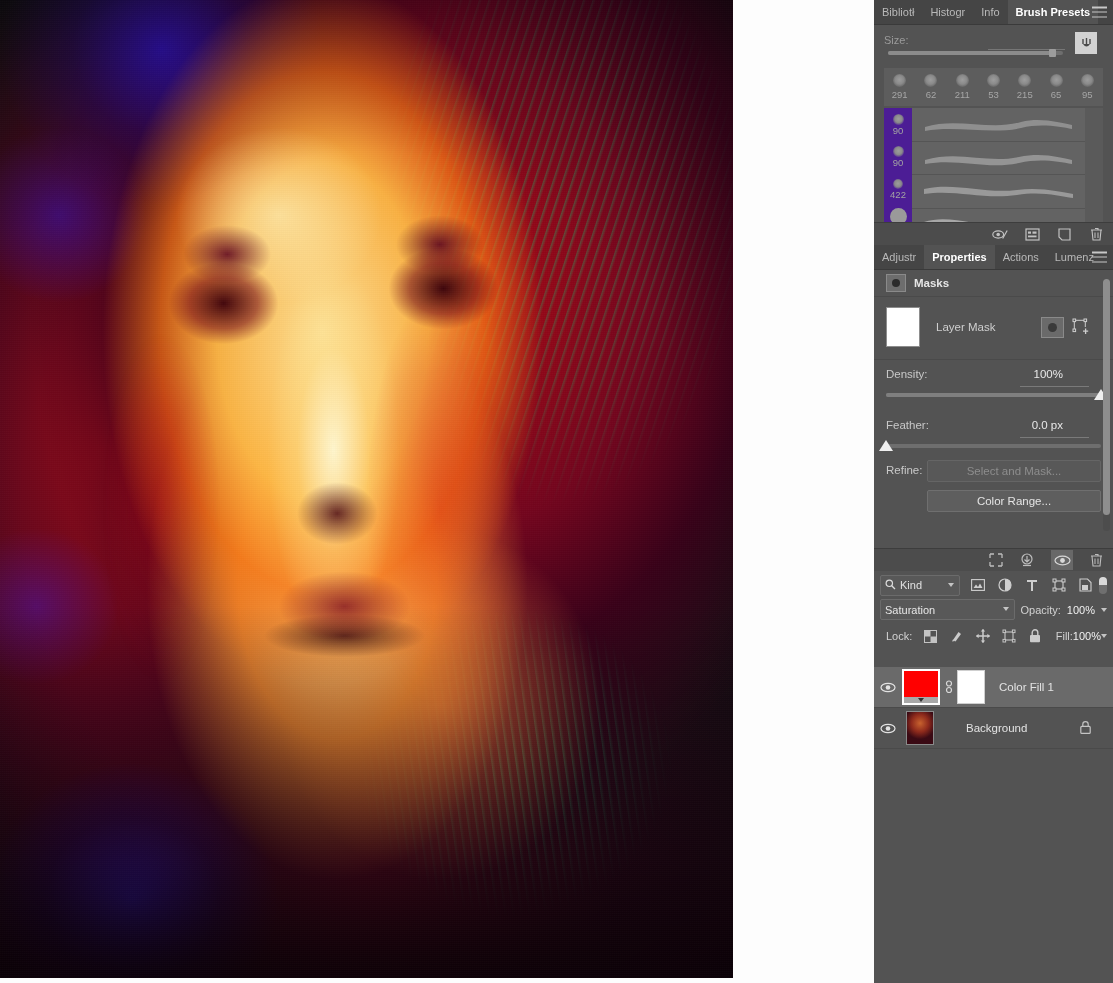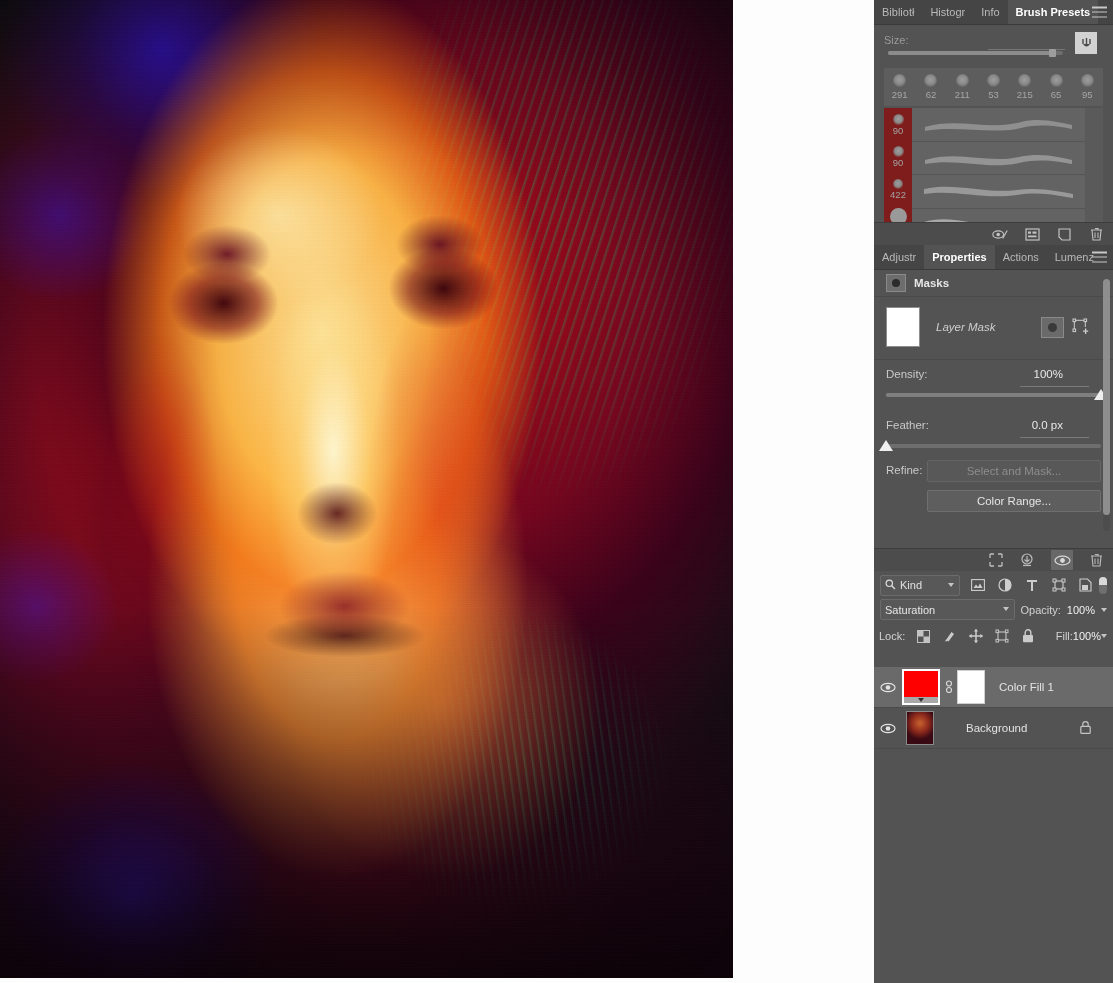--- a/index.html
+++ b/index.html
@@ -168,21 +168,21 @@
     align-items:center; justify-content:center;
   }
   .bdot { width:13px; height:13px; border-radius:50%;
     background: radial-gradient(circle at 50% 45%, #9d9d9d 0%, #8a8a8a 45%, rgba(120,120,120,0) 82%); }
   .bnum { font-size:9.5px; color:#a6a6a6; margin-top:2px; }
 
   .brush-list {
     position:absolute; left:10px; right:10px; top:108px; height:130px;
     background:#5a5a5a; display:flex;
   }
-  .blist-left { width:28px; background:#7f1d1d; }
+  .blist-left { width:28px; background:#4c1d95; }
   .blist-left .brow {
     height:32.5px; display:flex; flex-direction:column;
     align-items:center; justify-content:center;
   }
   .blist-left .bnum { font-size:9.5px; color:#a3a3a3; line-height:1; margin-top:1px; }
   .blist-right { flex:1; position:relative; background:#636363; }
   .brush-row {
     height:32.5px; border-bottom:1px solid #555;
     display:flex; align-items:center; justify-content:center;
     overflow:hidden;
@@ -216,21 +216,20 @@
     border:1px solid #8a8a8a;
   }
   .masks-icon .dot { width:8px; height:8px; border-radius:50%; background:#2b2b2b; }
   .masks-title { font-weight:bold; color:#e6e6e6; font-size:11.5px; }
 
   .mask-row {
     display:flex; align-items:center;
     padding:10px 12px 12px 12px;
     border-bottom:1px solid #4a4a4a;
     position:relative;
-    font-style:italic;
   }
   .mask-thumb { width:32px; height:38px; background:#fff; border:1px solid #8d8d8d; }
   .mask-name { margin-left:16px; color:#cfcfcf; font-size:11.5px; }
   .mask-btns { position:absolute; right:22px; display:flex; align-items:center; gap:7px; }
   .mask-btn-sel {
     width:21px; height:19px; background:#6a6a6a; border:1px solid #8a8a8a;
     display:flex; align-items:center; justify-content:center;
   }
   .mask-btn-sel .dot { width:9px; height:9px; border-radius:50%; background:#3a3a3a; }
 
@@ -311,21 +310,21 @@
   }
   .op-label { color:#d2d2d2; }
   .op-value { color:#f0f0f0; }
   .mini-caret {
     width:0; height:0; border-left:3.5px solid transparent;
     border-right:3.5px solid transparent; border-top:4px solid #c4c4c4;
   }
 
   .lock-row {
     display:flex; align-items:center; height:24px;
-    padding:4px 6px 0 5px; gap:11px; font-size:11px;
+    padding:4px 6px 0 12px; gap:11px; font-size:11px;
   }
   .lock-label { color:#d2d2d2; }
   .lico { width:15px; height:15px; display:flex; align-items:center; justify-content:center; opacity:.9; }
   .fill-grp { display:flex; align-items:center; margin-left:auto; }
 
   .layers-list { position:absolute; left:0; right:0; top:96px; bottom:0; }
   .layer-row {
     display:flex; align-items:center;
     height:40px; border-bottom:1px solid #4a4a4a;
     position:relative;

